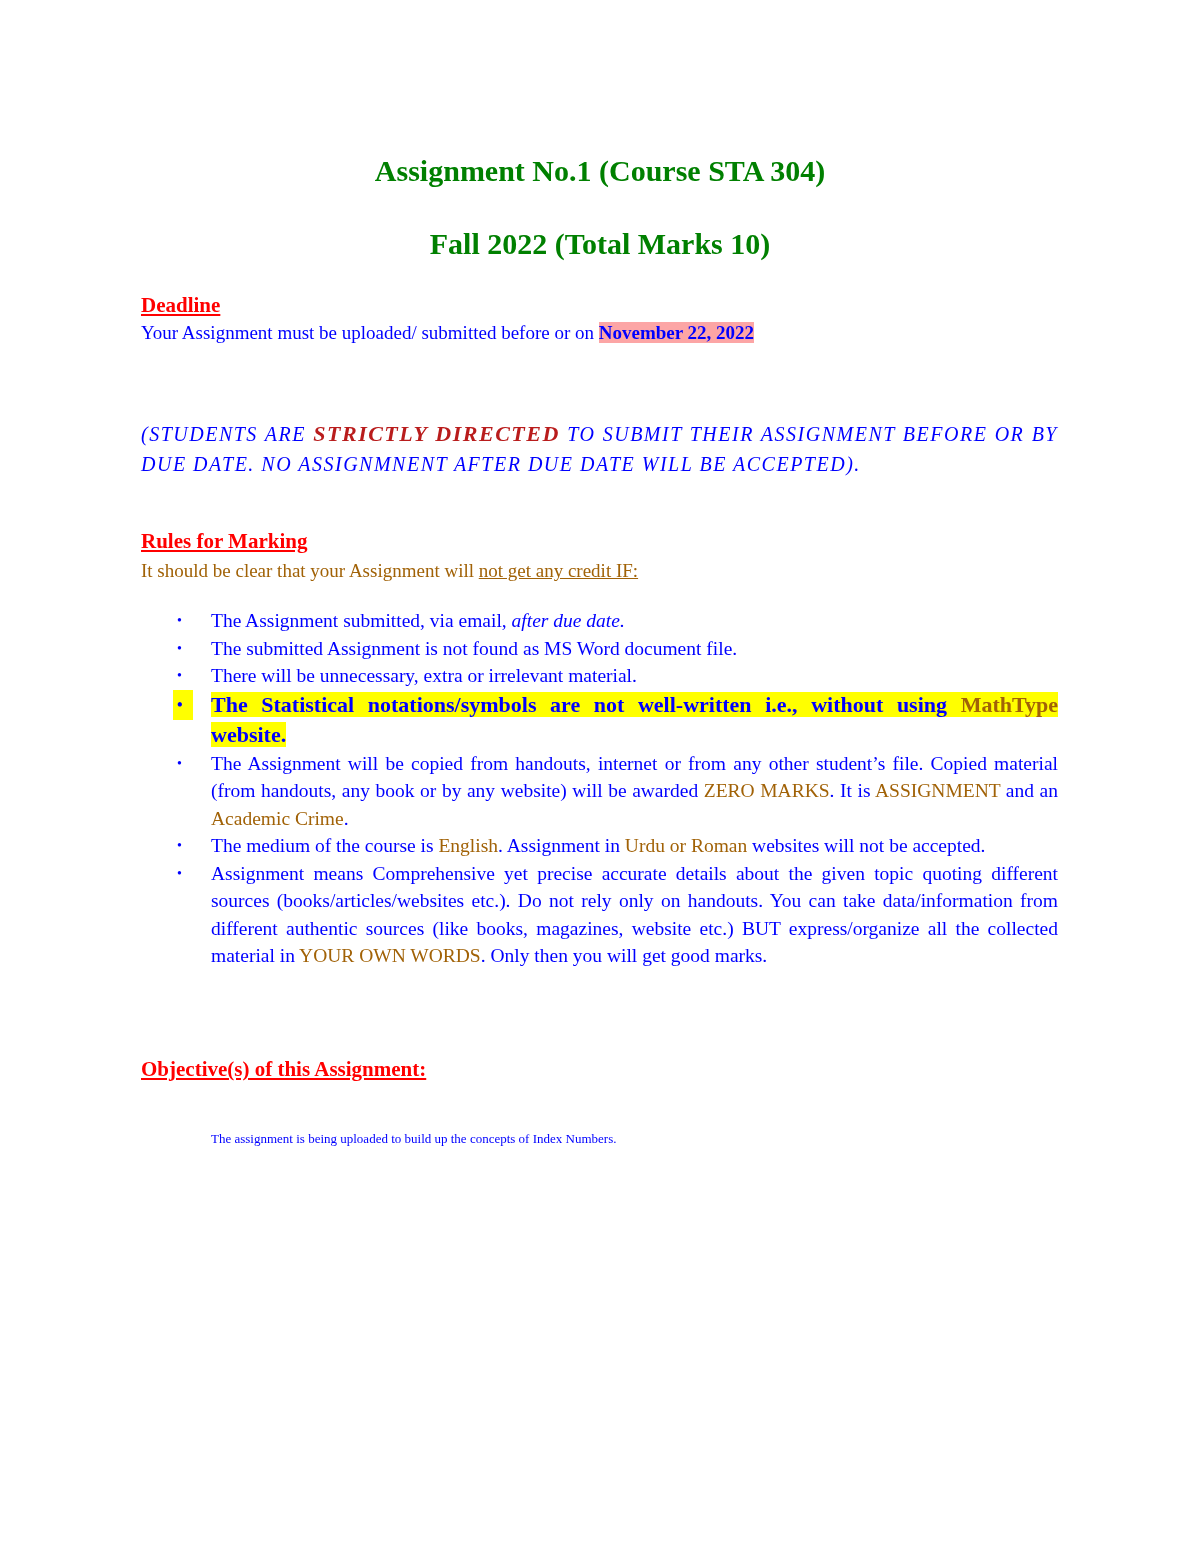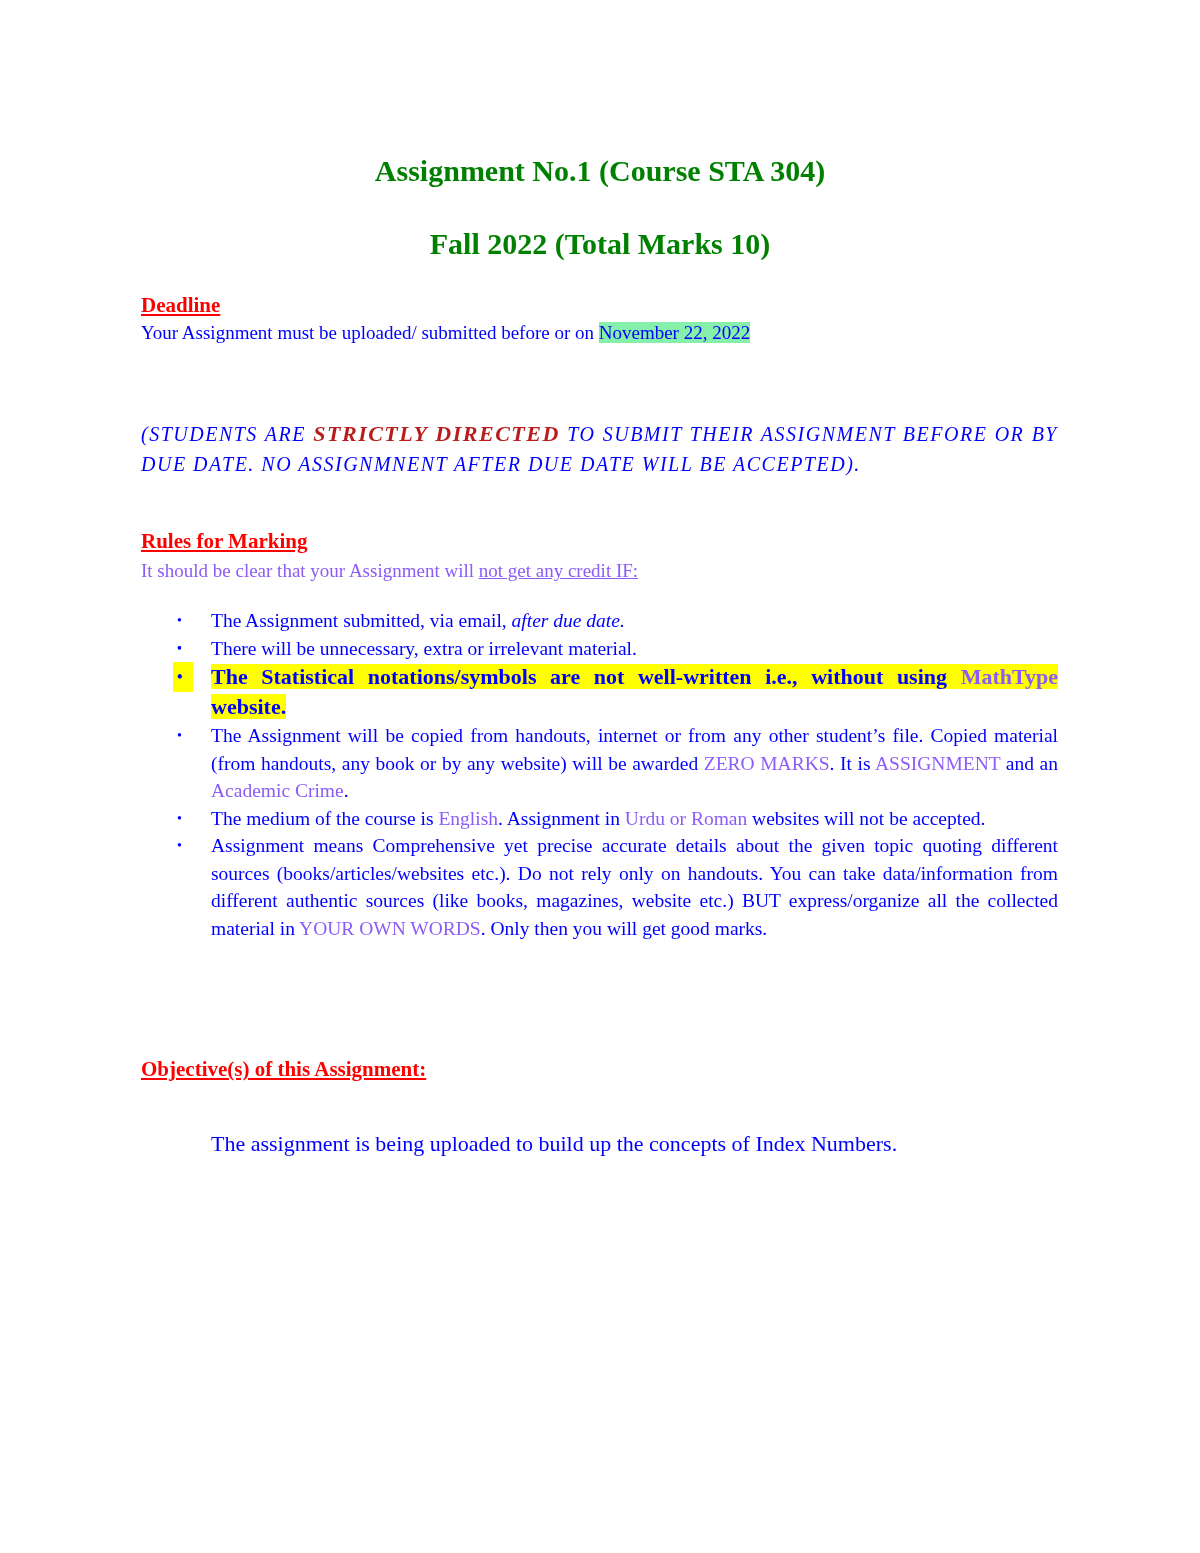--- a/index.html
+++ b/index.html
@@ -8,40 +8,40 @@
   .page { position: absolute; left: 0; top: 11px; width: 1008px; height: 1553px; }
   .title { position: absolute; left: 0; width: 1200px; text-align: center;
            color: #008000; font-weight: bold; font-size: 30px;
            font-family: "Liberation Serif", serif; }
   .t1 { top: 143px; }
   .t2 { top: 188px; margin-top: 28px; }
   .heading { position: absolute; left: 141px; color: #ff0000; font-weight: bold;
              text-decoration: underline; font-size: 21px;
              font-family: "Liberation Serif", serif; }
   .blue { color: #0000ff; }
-  .red { color: #8b5cf6; }
+  .red { color: #a16207; }
   .line { position: absolute; left: 141px; font-size: 19px; white-space: nowrap;
           font-family: "Liberation Serif", serif; }
-  .hl { background: #86efac; }
+  .hl { background: #fca5a5; font-weight: bold; }
   .notice { position: absolute; left: 141px; width: 917px; top: 408px;
             font-size: 20px; font-style: italic; color: #0000ff;
             line-height: 30px; text-align: justify; letter-spacing: 1.5px;
             font-family: "Liberation Serif", serif; }
   .notice .strict { color: #b91c1c; font-weight: bold; font-size: 22px; }
   ul.rules { position: absolute; left: 141px; top: 596px; width: 917px;
              margin: 0; padding: 0; list-style: none;
              font-family: "Liberation Serif", serif; color: #0000ff; }
   ul.rules li { position: relative; padding-left: 70px; font-size: 19.5px;
                 line-height: 27.5px; text-align: justify; }
   ul.rules li .bullet { position: absolute; left: 36px; top: 0; font-size: 14px;
                         color: #0000ff; }
   ul.rules li.big { font-size: 22px; font-weight: bold; line-height: 30px;
                     background: linear-gradient(#ffff00,#ffff00) no-repeat; }
   ul.rules li.big .hlwrap { background: #ffff00; }
-  .objective { position: absolute; left: 211px; top: 1120px; font-size: 22px;
+  .objective { position: absolute; left: 211px; top: 1120px; font-size: 13px;
                color: #0000ff; font-family: "Liberation Serif", serif; white-space: nowrap; }
 </style>
 </head>
 <body>
 
 <div class="page">
 
   <div class="title t1">Assignment No.1 (Course STA 304)</div>
   <div class="title t2">Fall 2022 (Total Marks 10)</div>
 
@@ -59,20 +59,21 @@
     <span>It should be clear that your Assignment will </span><span style="text-decoration:underline;">not get any credit IF:</span>
   </div>
 
   <ul class="rules">
     <li>
       <span class="bullet">•</span>
       <span>The Assignment submitted, via email, </span><i>after due date.</i>
     </li>
     <li>
       <span class="bullet">•</span>
+      <span>The submitted Assignment is not found as MS Word document file.</span>
     </li>
     <li>
       <span class="bullet">•</span>
       <span>There will be unnecessary, extra or irrelevant material.</span>
     </li>
     <li class="big" style="background:none;">
       <span class="bullet" style="background:#ffff00; left:32px; padding:0 10px 0 4px; font-size:16px;">•</span>
       <span class="hlwrap"><span>The Statistical notations/symbols are not well-written i.e., without using </span><span class="red">MathType</span><span> website.</span></span>
     </li>
     <li>

